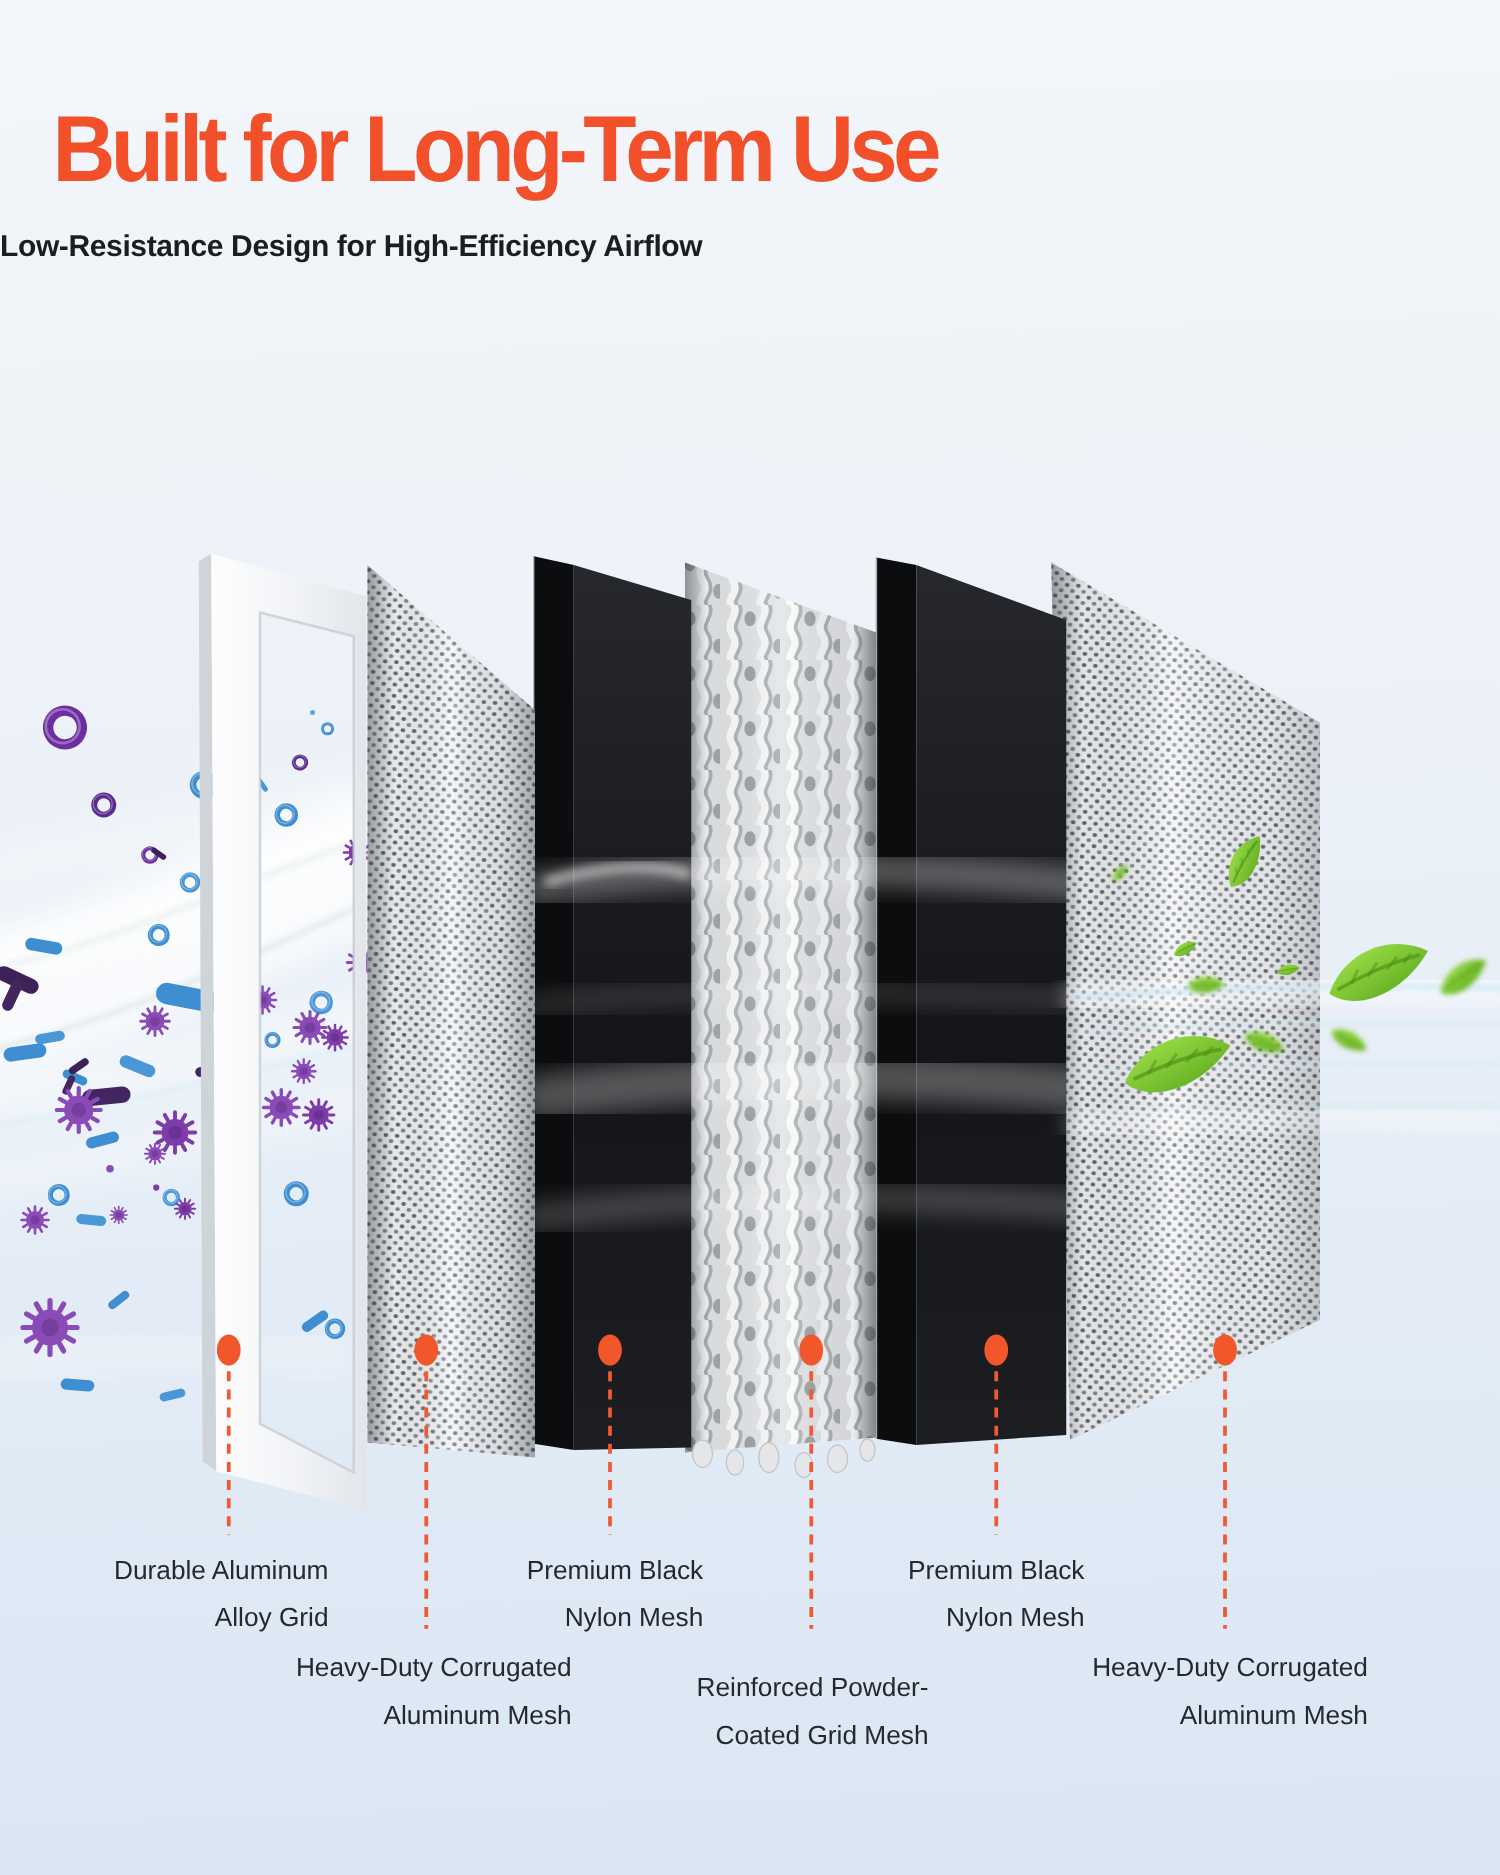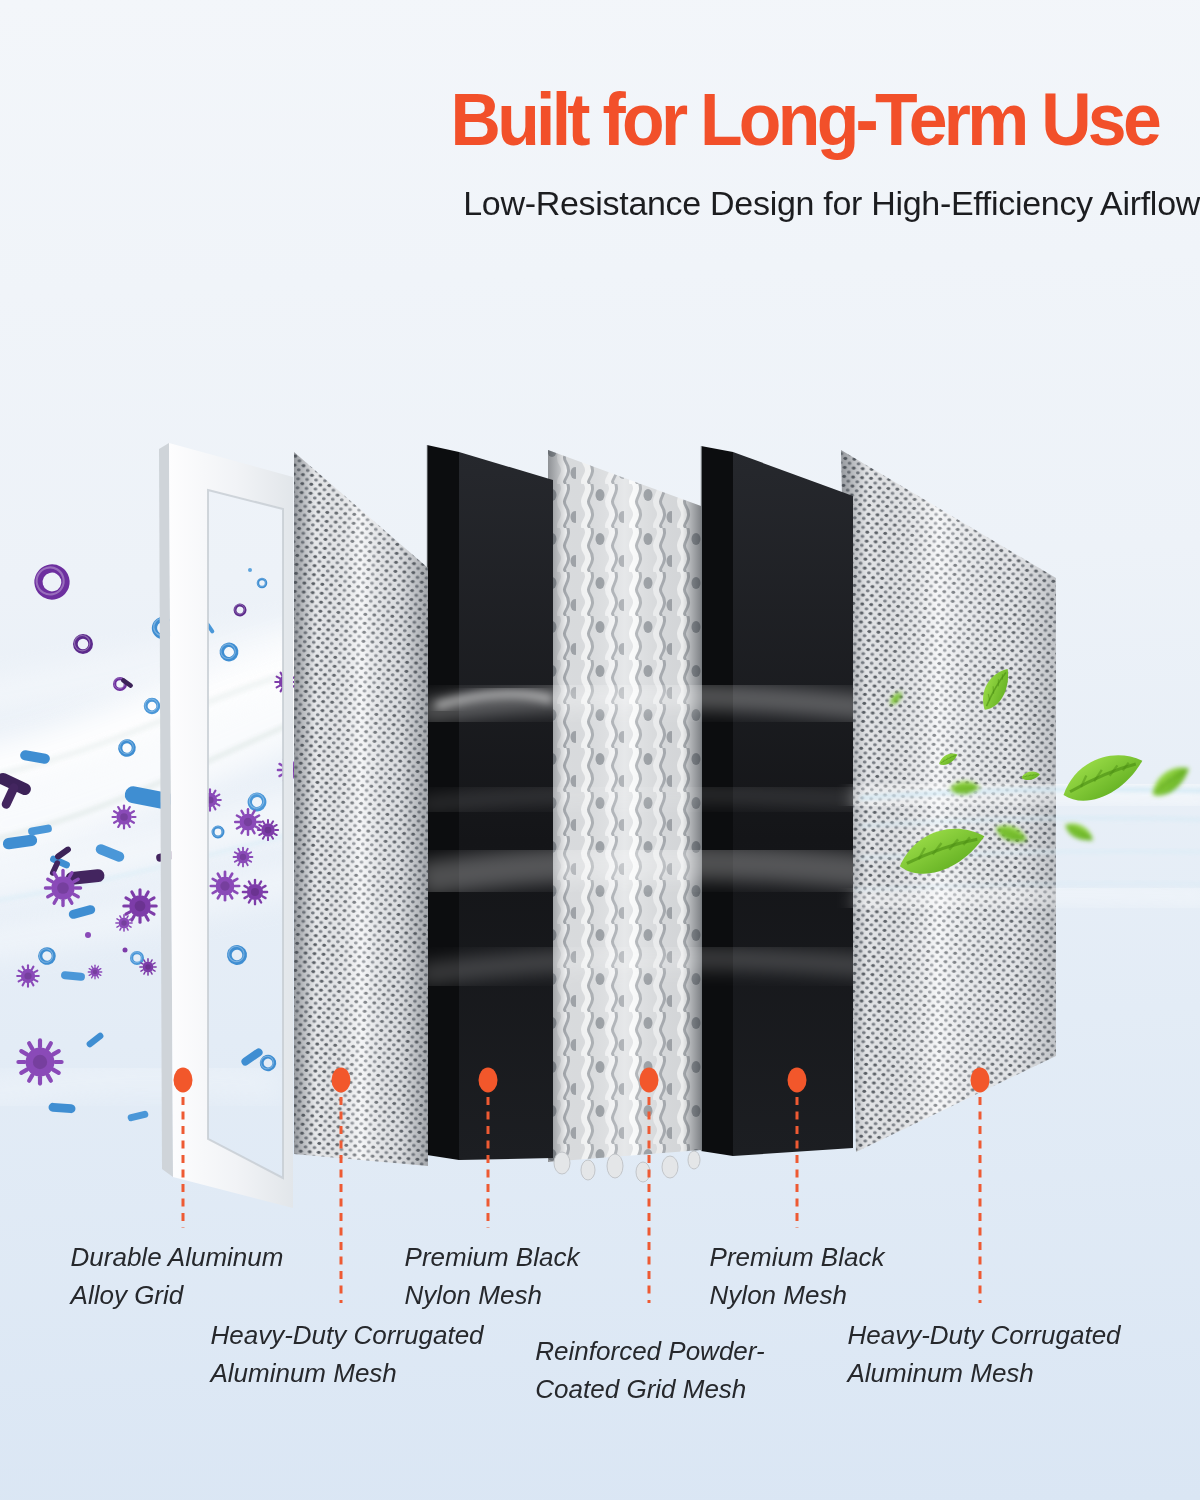--- a/index.html
+++ b/index.html
@@ -2,31 +2,31 @@
 <html><head>
 <meta charset="utf-8">
 <style>
   html,body { margin:0; padding:0; background:#ffffff; }
   .canvas {
     position:relative; width:1200px; height:1500px; overflow:hidden;
     background:linear-gradient(178deg,#f3f6fa 0%,#edf2f8 38%,#e3ecf6 68%,#dae6f4 100%);
     font-family:"Liberation Sans", sans-serif;
   }
   .diagram-svg { position:absolute; left:0; top:0; }
-  .header { position:absolute; top:80px; left:0; width:100%; text-align:right; }
+  .header { position:absolute; top:80px; left:0; width:100%; text-align:left; }
   .title {
     margin:0; font-size:75px; font-weight:bold; letter-spacing:-4px;
     color:#f2502a; transform:scaleX(.93); transform-origin:50% 50%; line-height:1.04;
   }
   .subtitle {
-    margin:26px 0 0; font-size:34px; font-weight:400; letter-spacing:-.3px; color:#1c1d20;
+    margin:26px 0 0; font-size:24px; font-weight:700; letter-spacing:-.3px; color:#1c1d20;
   }
   .callout {
-    position:absolute; transform:translateX(-50%); text-align:left;
-    font-size:26px; line-height:38px; color:#26282c; white-space:nowrap;font-style:italic;
+    position:absolute; transform:translateX(-50%); text-align:right;
+    font-size:21px; line-height:38px; color:#26282c; white-space:nowrap;
   }
 </style>
 </head>
 <body>
 
 <div class="canvas">
 
 <svg class="diagram-svg" width="1200" height="1500" viewBox="0 0 1200 1500">
   <defs>
     <linearGradient id="frameG" x1="0" y1="0" x2="1" y2="0">

